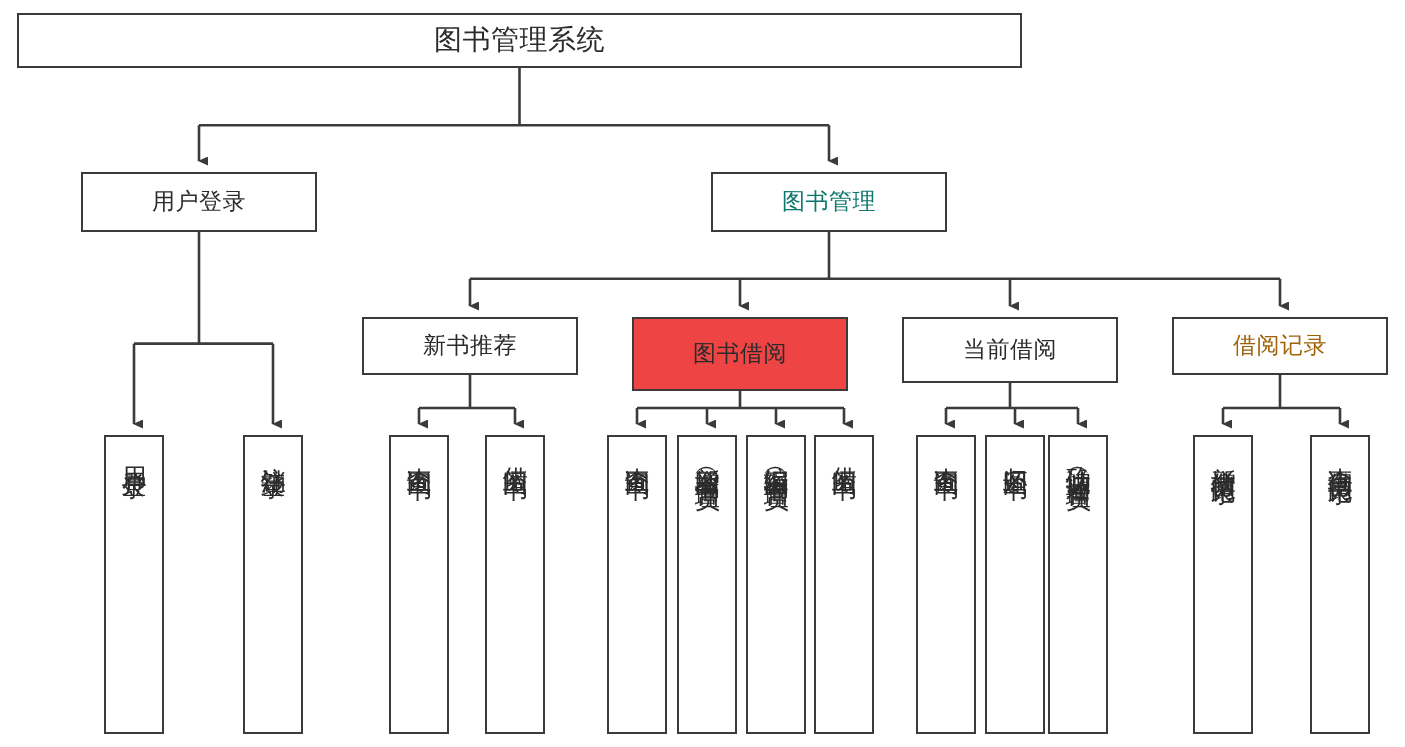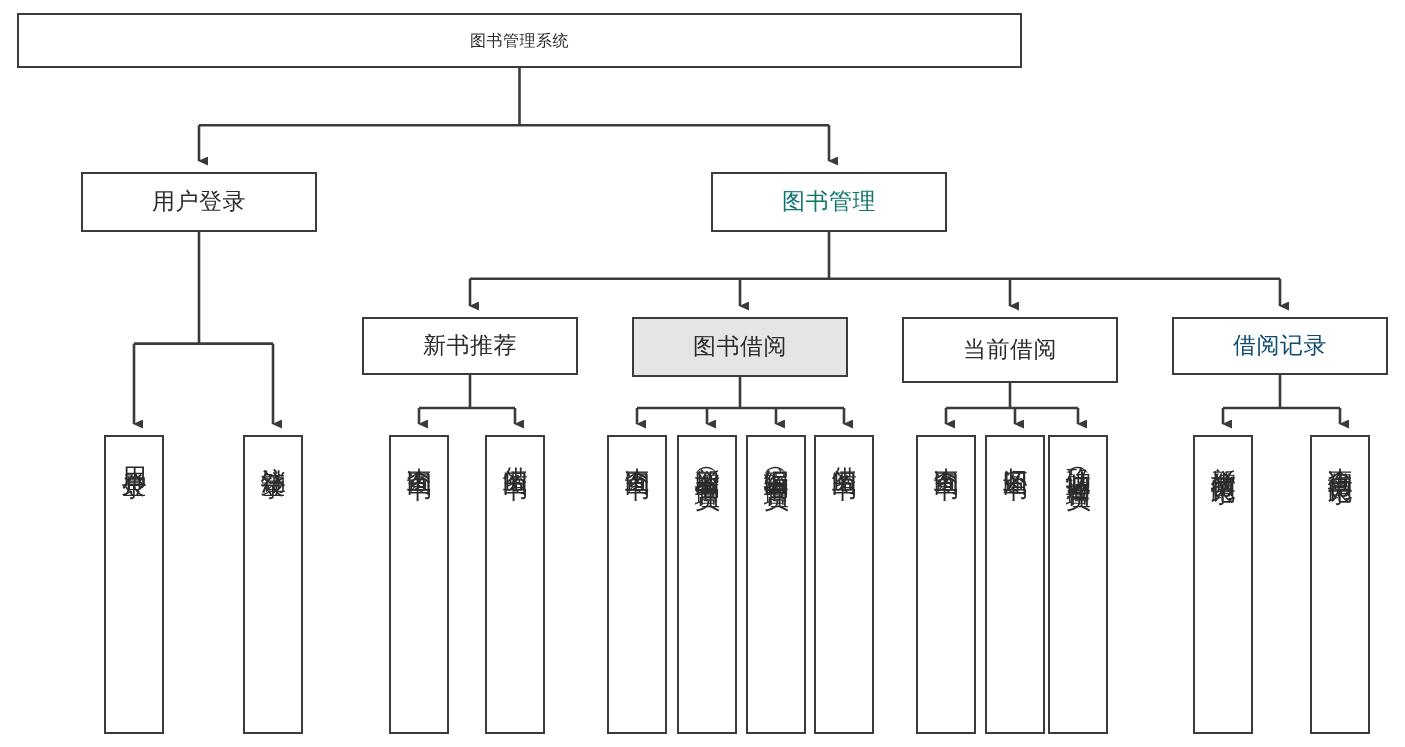--- a/index.html
+++ b/index.html
@@ -51,21 +51,21 @@
     align-items: flex-start;
     padding-top: 10px;
   }
   .node.vert .node-label {
     writing-mode: vertical-rl;
     text-orientation: upright;
     font-size: 25px;
     line-height: 1.18;
     letter-spacing: 3px;
   }
-  .node.root .node-label { font-size: 16px; }
+  .node.root .node-label { font-size: 28px; }
 
   #watermark {
     position: absolute;
     right: 8px;
     bottom: 6px;
     font-size: 17px;
     color: #b9b9b9;
     letter-spacing: 0.5px;
     white-space: nowrap;
     user-select: none;
@@ -123,28 +123,28 @@
       </div>
       <div class="node horiz" style="left: 81px; top: 172px; width: 236px; height: 60px; border-color: rgb(59, 59, 59); background: rgb(255, 255, 255);">
         <span class="node-label" style="color: rgb(43, 43, 43);">用户登录</span>
       </div>
       <div class="node horiz" style="left: 711px; top: 172px; width: 236px; height: 60px; border-color: rgb(59, 59, 59); background: rgb(255, 255, 255);">
         <span class="node-label" style="color: #0f766e;">图书管理</span>
       </div>
       <div class="node horiz" style="left: 362px; top: 317px; width: 216px; height: 58px; border-color: rgb(59, 59, 59); background: rgb(255, 255, 255);">
         <span class="node-label" style="color: rgb(43, 43, 43);">新书推荐</span>
       </div>
-      <div class="node horiz" style="left: 632px; top: 317px; width: 216px; height: 60px; border-color: rgb(59, 59, 59); background: #e5e5e5;">
+      <div class="node horiz" style="left: 632px; top: 317px; width: 216px; height: 74px; border-color: rgb(59, 59, 59); background: #ef4444;">
         <span class="node-label" style="color: rgb(43, 43, 43);">图书借阅</span>
       </div>
       <div class="node horiz" style="left: 902px; top: 317px; width: 216px; height: 66px; border-color: rgb(59, 59, 59); background: rgb(255, 255, 255);">
         <span class="node-label" style="color: rgb(43, 43, 43);">当前借阅</span>
       </div>
       <div class="node horiz" style="left: 1172px; top: 317px; width: 216px; height: 58px; border-color: rgb(59, 59, 59); background: rgb(255, 255, 255);">
-        <span class="node-label" style="color: #0c4a6e;">借阅记录</span>
+        <span class="node-label" style="color: #a16207;">借阅记录</span>
       </div>
       <div class="node vert" style="left: 104px; top: 435px; width: 60px; height: 299px; border-color: rgb(59, 59, 59); background: rgb(255, 255, 255);">
         <span class="node-label" style="color: rgb(43, 43, 43);">用户登录</span>
       </div>
       <div class="node vert" style="left: 243px; top: 435px; width: 60px; height: 299px; border-color: rgb(59, 59, 59); background: rgb(255, 255, 255);">
         <span class="node-label" style="color: rgb(43, 43, 43);">注销登录</span>
       </div>
       <div class="node vert" style="left: 389px; top: 435px; width: 60px; height: 299px; border-color: rgb(59, 59, 59); background: rgb(255, 255, 255);">
         <span class="node-label" style="color: rgb(43, 43, 43);">查询图书</span>
       </div>

